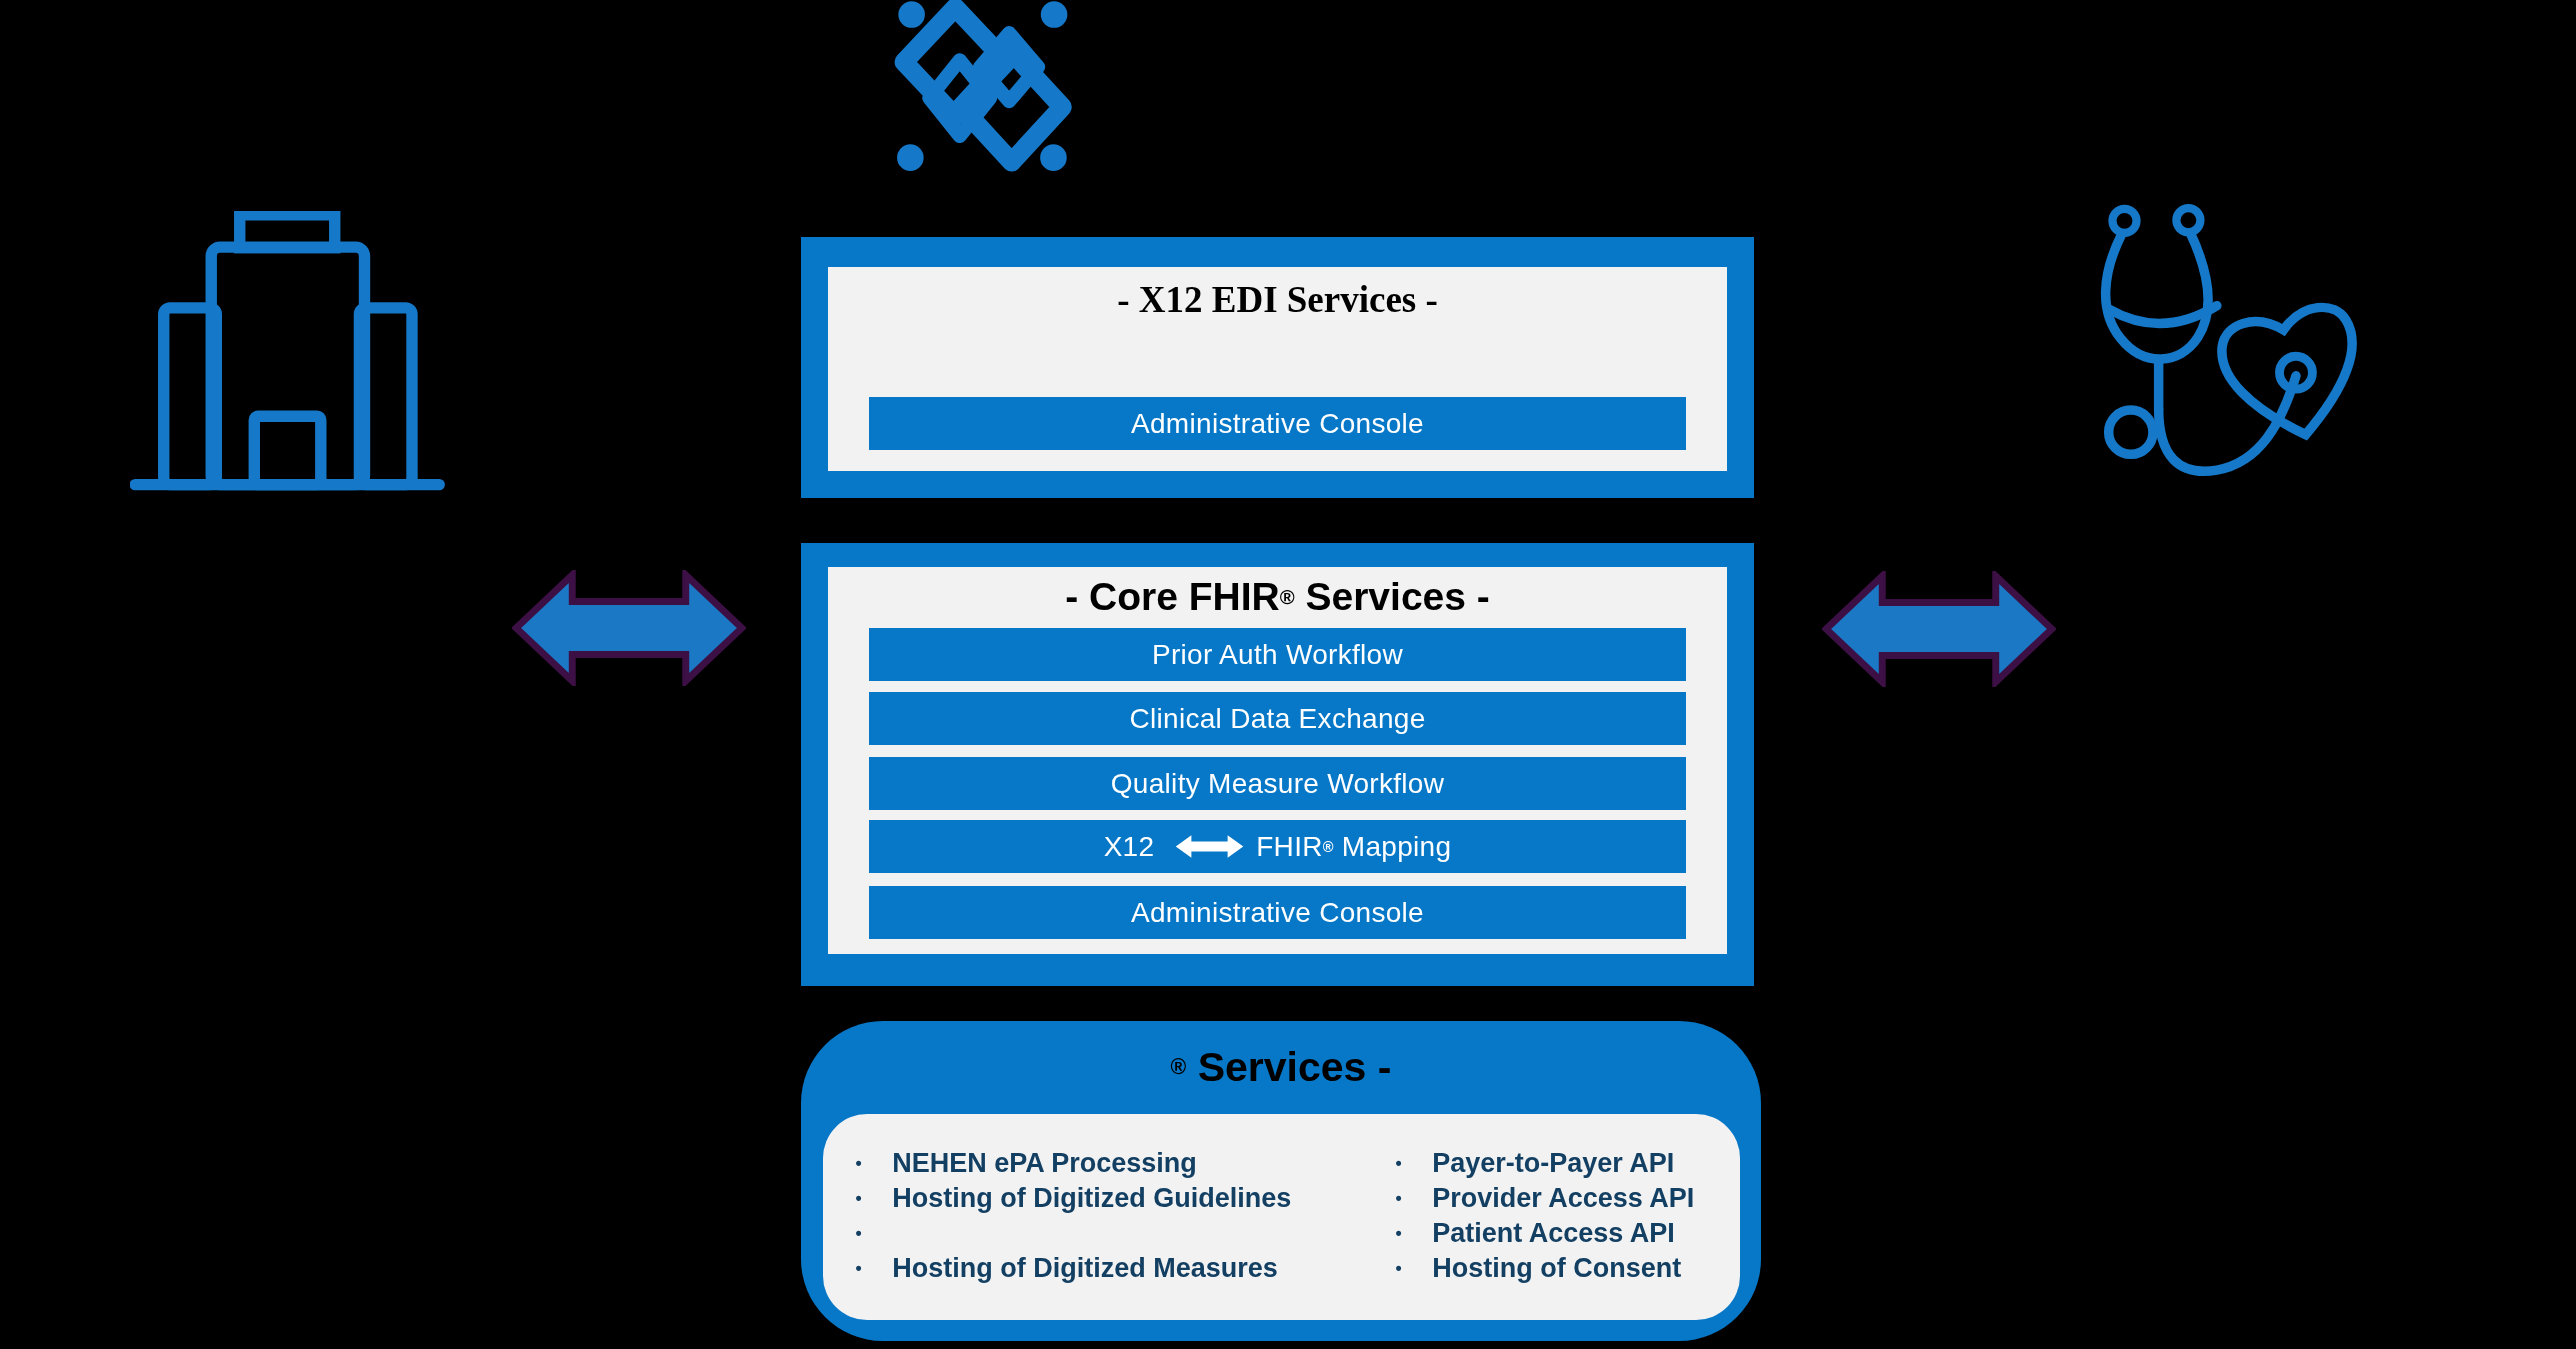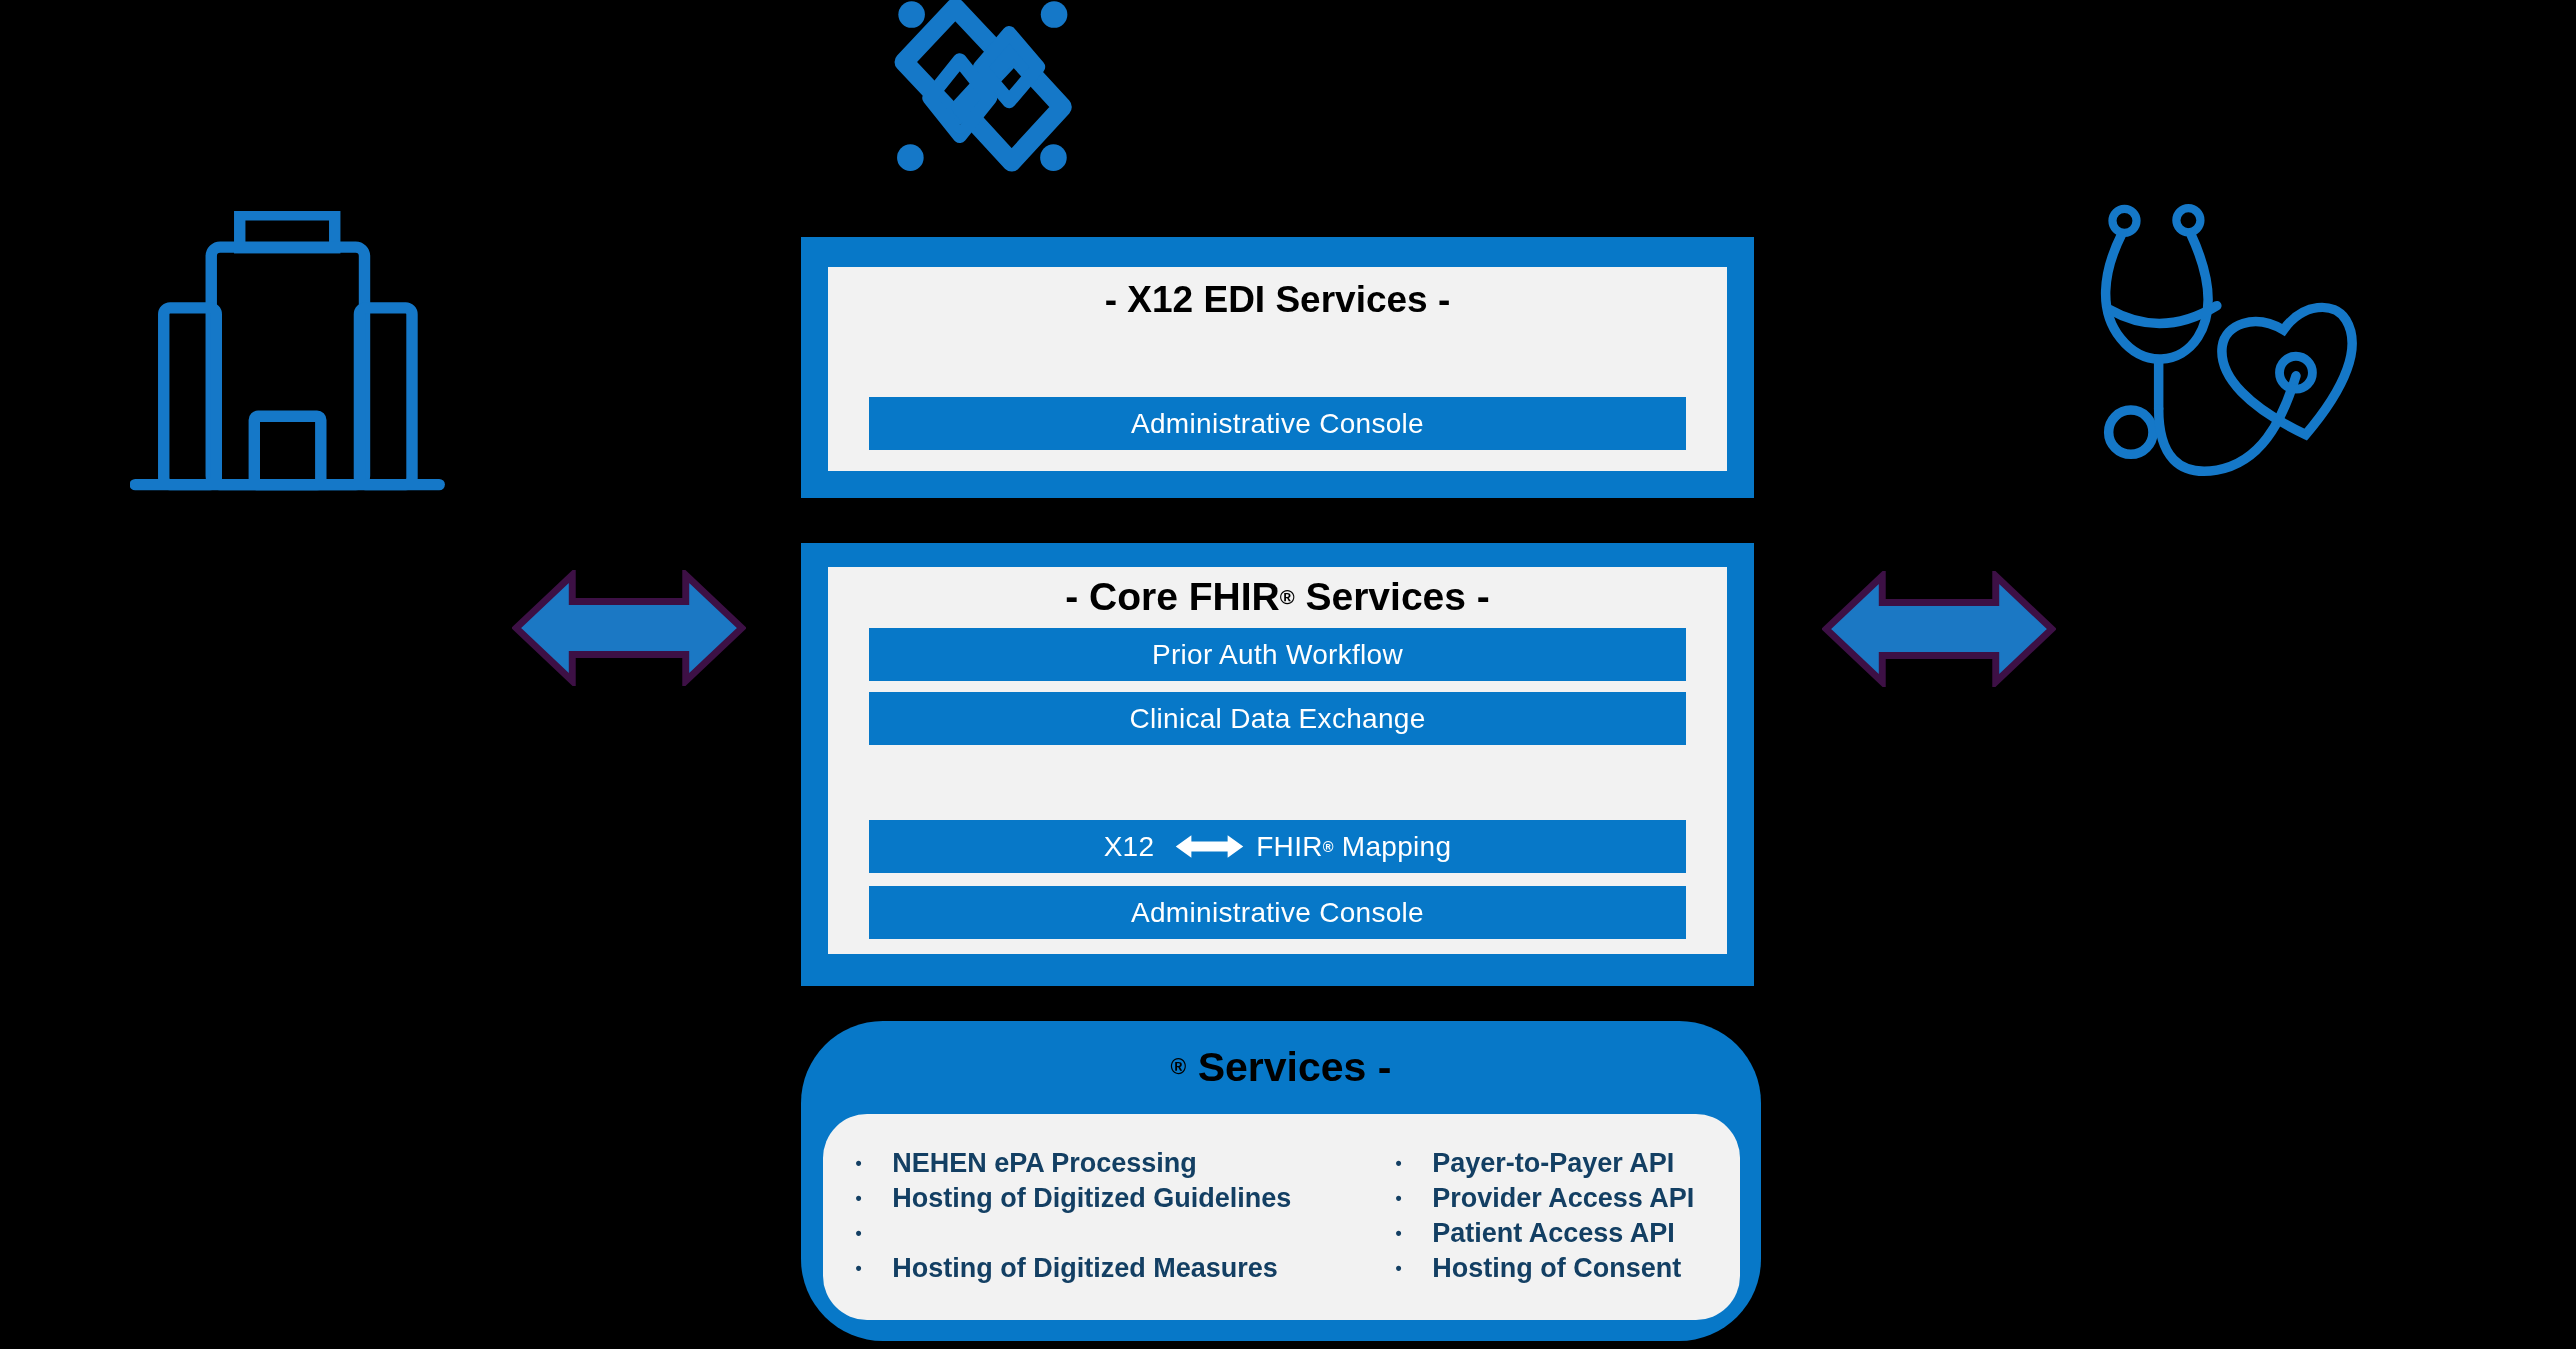--- a/index.html
+++ b/index.html
@@ -20,21 +20,21 @@
   }
   .reg{font-size:0.52em;vertical-align:super;font-weight:bold;}
   .bar{
     position:absolute;left:41px;width:817px;height:53px;
     background:#0778C8;color:#FFFFFF;
     display:flex;align-items:center;justify-content:center;
     font-size:28px;font-weight:normal;letter-spacing:0.3px;white-space:pre;
   }
   .x12-box{left:801px;top:237px;width:953px;height:261px;}
   .x12-panel{left:27px;right:27px;top:30px;bottom:26.6px;}
-  .x12-title{height:65px;font-size:37px;}
+  .x12-title{height:65px;font-size:37px;font-family:Liberation Serif, serif;}
   .core-box{left:801px;top:543px;width:953px;height:443px;}
   .core-panel{left:27px;right:27px;top:24px;bottom:32px;}
   .core-title{height:60px;font-size:39px;}
   .map-arrow{margin:0 11.4px;display:block;}
   
   .optional-box{
     left:801px;top:1021px;width:960px;height:320px;
     border-radius:82px;
   }
   .optional-panel{
@@ -129,20 +129,23 @@
     <div class="svc-panel core-panel">
       <div class="svc-title core-title">
         <span>- Core FHIR</span><sup class="reg">®</sup><span> Services -</span>
       </div>
       <div class="bar" style="top:125px">
         <span>Clinical Data Exchange</span>
       </div>
       <div class="bar" style="top:61px">
         <span>Prior Auth Workflow</span>
       </div>
+      <div class="bar" style="top:190px">
+        <span>Quality Measure Workflow</span>
+      </div>
       <div class="bar" style="top:253px">
         <span>X12 </span>
         <svg class="map-arrow" width="71" height="25" viewBox="0 0 112 40">
           <polygon points="2,20 27,2 27,12 85,12 85,2 110,20 85,38 85,28 27,28 27,38" fill="#FFFFFF"></polygon>
         </svg>
         <span>FHIR</span><sup class="reg">®</sup><span> Mapping</span>
       </div>
       <div class="bar" style="top:319px">
         <span>Administrative Console</span>
       </div>

